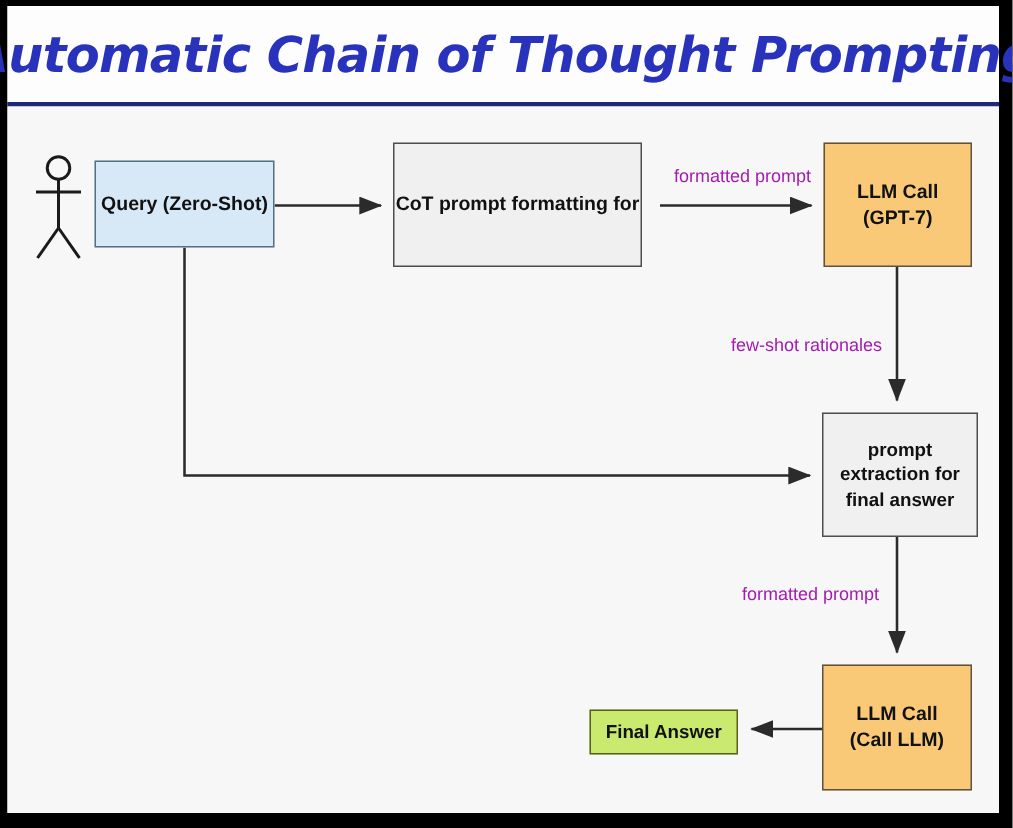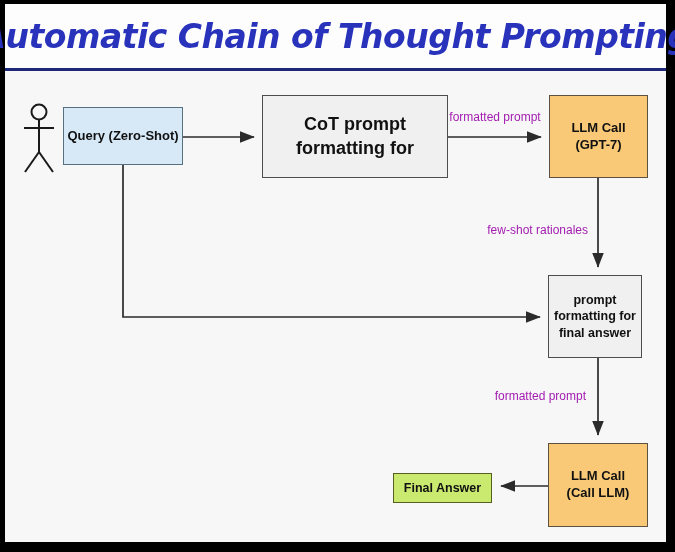--- a/index.html
+++ b/index.html
@@ -46,25 +46,25 @@
     align-items: center; justify-content: center;
     text-align: center;
     font-weight: bold;
     font-size: 12.5px;
     line-height: 1.3;
     color: #111;
   }
   .node span { display: block; }
   .node-query  { left: 58px;  top: 103px; width: 120px; height: 58px;
                  background: #d7e9f7; border: 1.6px solid #55707f; font-size: 13px; }
-  .node-cot    { left: 257px; top: 91px;  width: 186px; height: 83px;
-                 background: #f0f0f0; border: 1.6px solid #4d4d4d; font-size: 18px; }
+  .node-cot    { left: 257px; top: 91px;  width: 166px; height: 83px;
+                 background: #f0f0f0; border: 1.6px solid #4d4d4d; font-size: 13px; }
   .node-gpt4   { left: 544px; top: 91px;  width: 99px;  height: 83px;
                  background: #f9c977; border: 1.6px solid #5d5141; font-size: 13px; }
-  .node-pfmt   { left: 543px; top: 271px; width: 94px;  height: 83px;
+  .node-pfmt   { left: 543px; top: 271px; width: 104px;  height: 83px;
                  background: #f0f0f0; border: 1.6px solid #4d4d4d; }
   .node-weak   { left: 543px; top: 439px; width: 100px; height: 84px;
                  background: #f9c977; border: 1.6px solid #5d5141; font-size: 13px; }
   .node-final  { left: 388px; top: 469px; width: 99px;  height: 30px;
                  background: #c9e96f; border: 1.6px solid #55601f; font-size: 12.5px; }
   .edge-label {
     position: absolute;
     font-size: 12px;
     color: #a21caf;
     white-space: nowrap;
@@ -119,21 +119,21 @@
       <span>CoT prompt formatting for</span>
     </div>
 
     <div class="node node-gpt4">
       <span>LLM Call</span>
       <span>(GPT-7)</span>
     </div>
 
     <div class="node node-pfmt">
       <span>prompt</span>
-      <span>formatting for</span>
+      <span>extraction for</span>
       <span>final answer</span>
     </div>
 
     <div class="node node-weak">
       <span>LLM Call</span>
       <span>(Call LLM)</span>
     </div>
 
     <div class="node node-final">
       <span>Final Answer</span>

